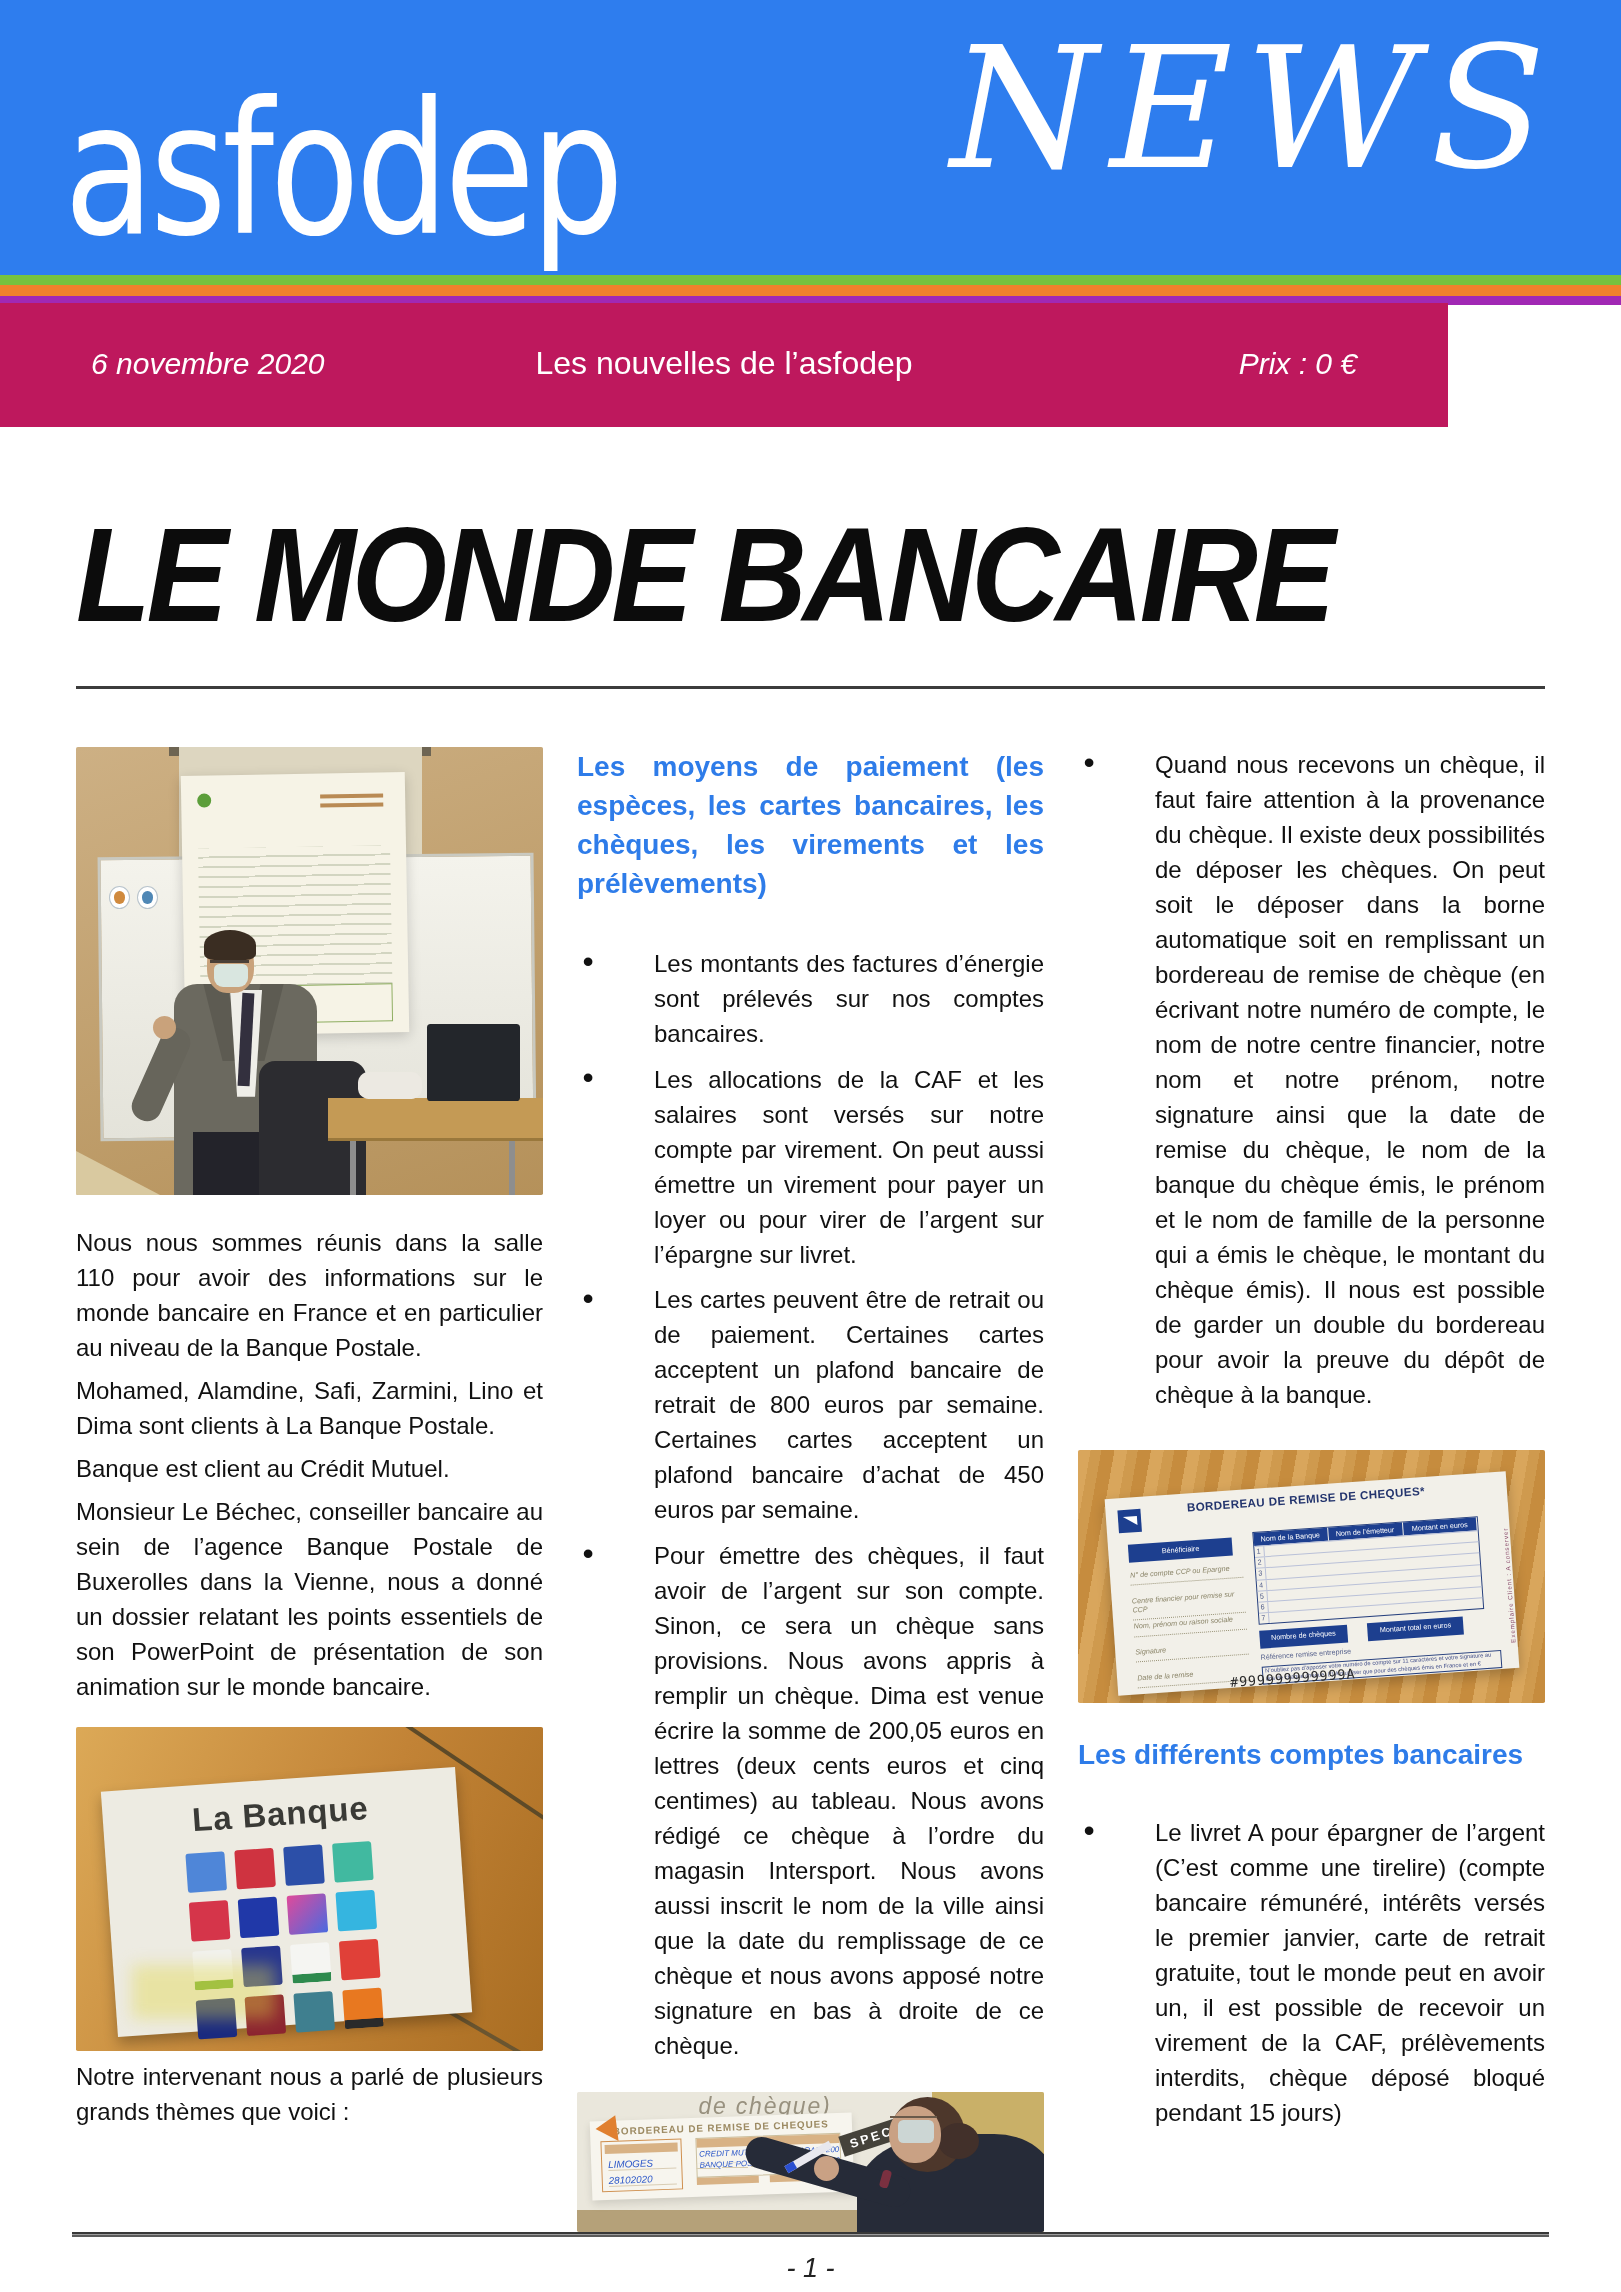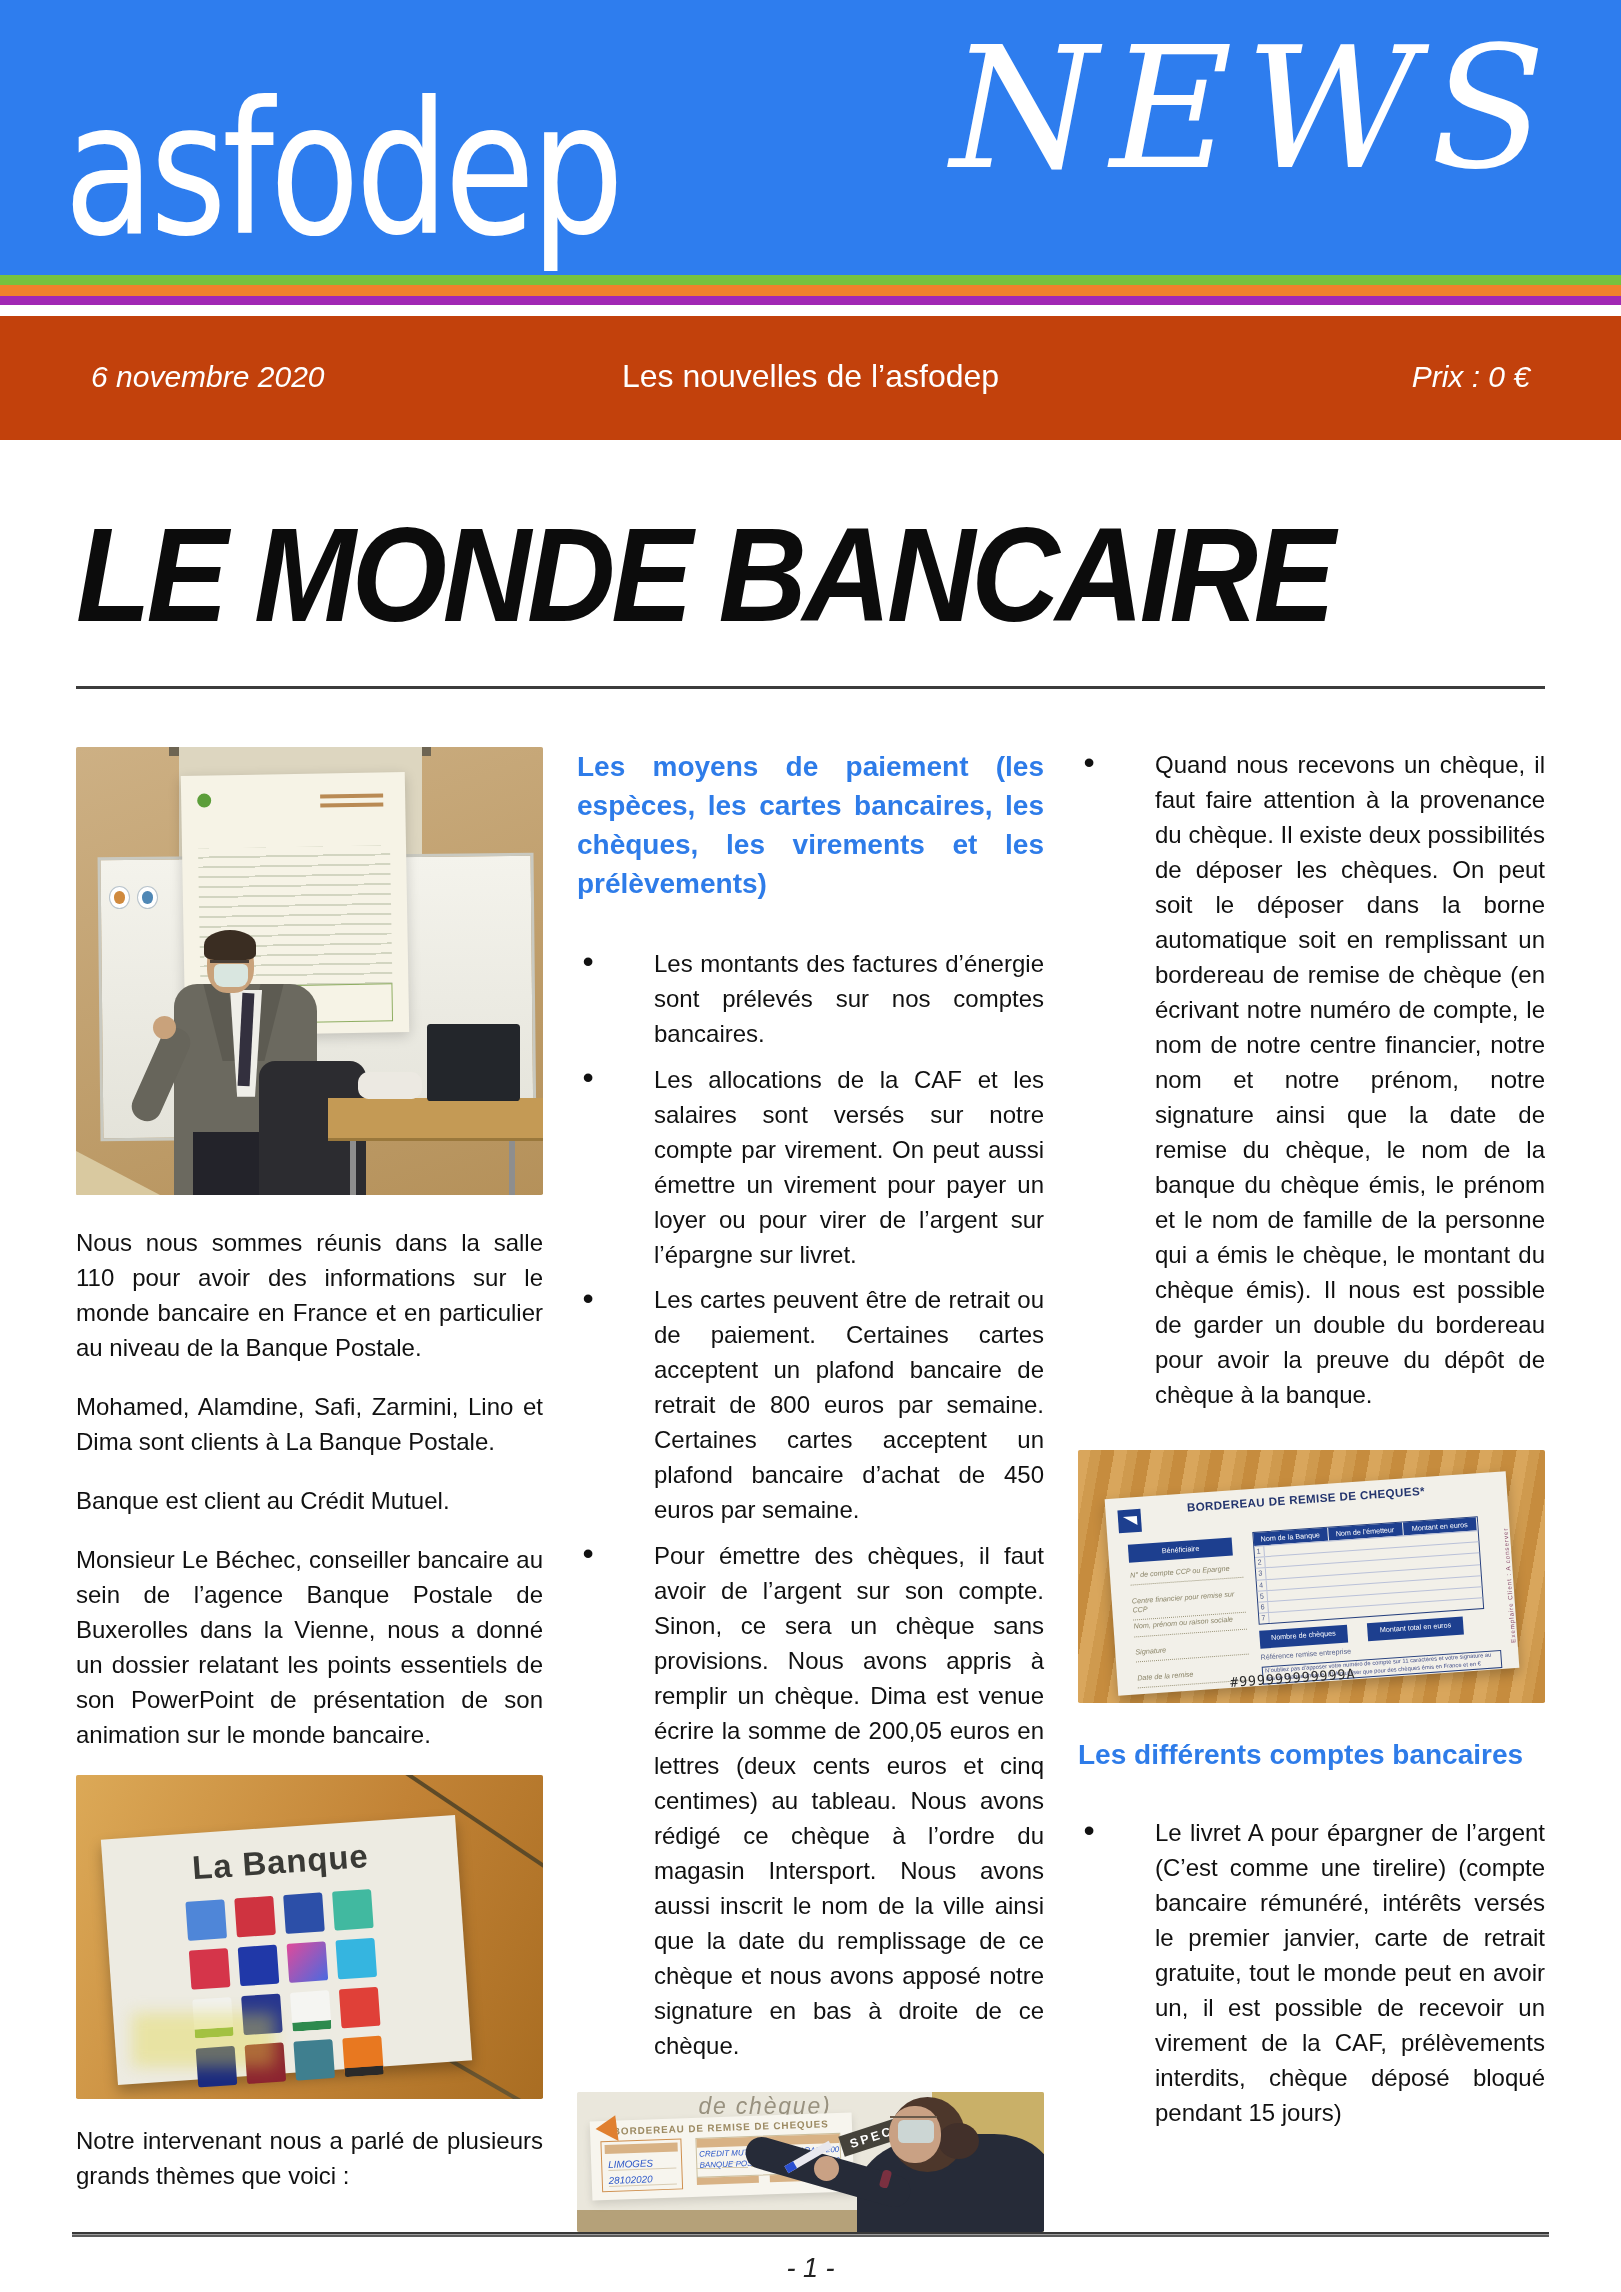--- a/index.html
+++ b/index.html
@@ -17,39 +17,39 @@
   }
   .brand-news{
     position:absolute;right:63px;top:25px;color:#fff;
     font-family:"DejaVu Serif",serif;font-style:italic;font-weight:normal;
     font-size:168px;line-height:1;letter-spacing:12.5px;
   }
   .stripes{position:absolute;top:275px;left:0;width:1621px;height:30px;}
   .stripe-green{height:9.9px;background:#76c23e;}
   .stripe-orange{height:10.7px;background:#f0812c;}
   .stripe-purple{height:9.9px;background:#a128b4;}
-  .infobar{position:absolute;top:316px;left:0;width:1621px;height:124px;background:#c2410c;color:#fff;}
+  .infobar{position:absolute;top:303px;left:0;width:1448px;height:124px;background:#be185d;color:#fff;}
   .infobar .date{position:absolute;left:91px;top:50%;transform:translateY(-54%);font-style:italic;font-size:30px;}
   .infobar .tagline{position:absolute;left:0;width:100%;text-align:center;top:50%;transform:translateY(-54%);font-size:32px;}
   .infobar .price{position:absolute;right:91px;top:50%;transform:translateY(-54%);font-style:italic;font-size:30px;}
   
   .headline{
     position:absolute;left:76px;top:506px;margin:0;white-space:nowrap;
     font-size:133px;line-height:1.05;font-weight:bold;font-style:italic;
     letter-spacing:-4.5px;color:#0c0c0c;transform:scaleX(.92);transform-origin:left top;
   }
   .title-rule{position:absolute;left:76px;right:76px;top:686px;height:2.7px;background:#3c3c3c;}
   
   .columns{
     position:absolute;left:76px;right:76px;top:747px;height:1485px;
     display:flex;gap:34px;overflow:hidden;
   }
   .col{flex:1 1 0;min-width:0;display:flex;flex-direction:column;}
   .col p, .col li{font-size:24px;line-height:35px;text-align:justify;margin:0;}
-  .col p{margin-top:24px;}
+  .col p{margin-top:8px;}
   p.first{margin-top:30px;}
   h2.bluehead{color:#2e7ce9;font-size:28px;line-height:39px;font-weight:bold;text-align:justify;margin:0;}
   ul.bullets{list-style:none;margin:0;padding:0;}
   ul.bullets li{position:relative;padding-left:77px;margin-bottom:10.7px;}
   ul.bullets li::before{content:"\2022";position:absolute;left:5.4px;top:-1.8px;font-size:32px;}
   .note{font-style:italic;padding-left:90px;margin-top:12.5px;line-height:34px;}
   .closing{margin-top:41px;}
   
   .page-rule{position:absolute;left:72px;right:72px;top:2232px;height:4.5px;
     background:linear-gradient(to bottom,#383838 0 45%,#9c9c9c 45% 70%,#5a5a5a 70% 100%);}

